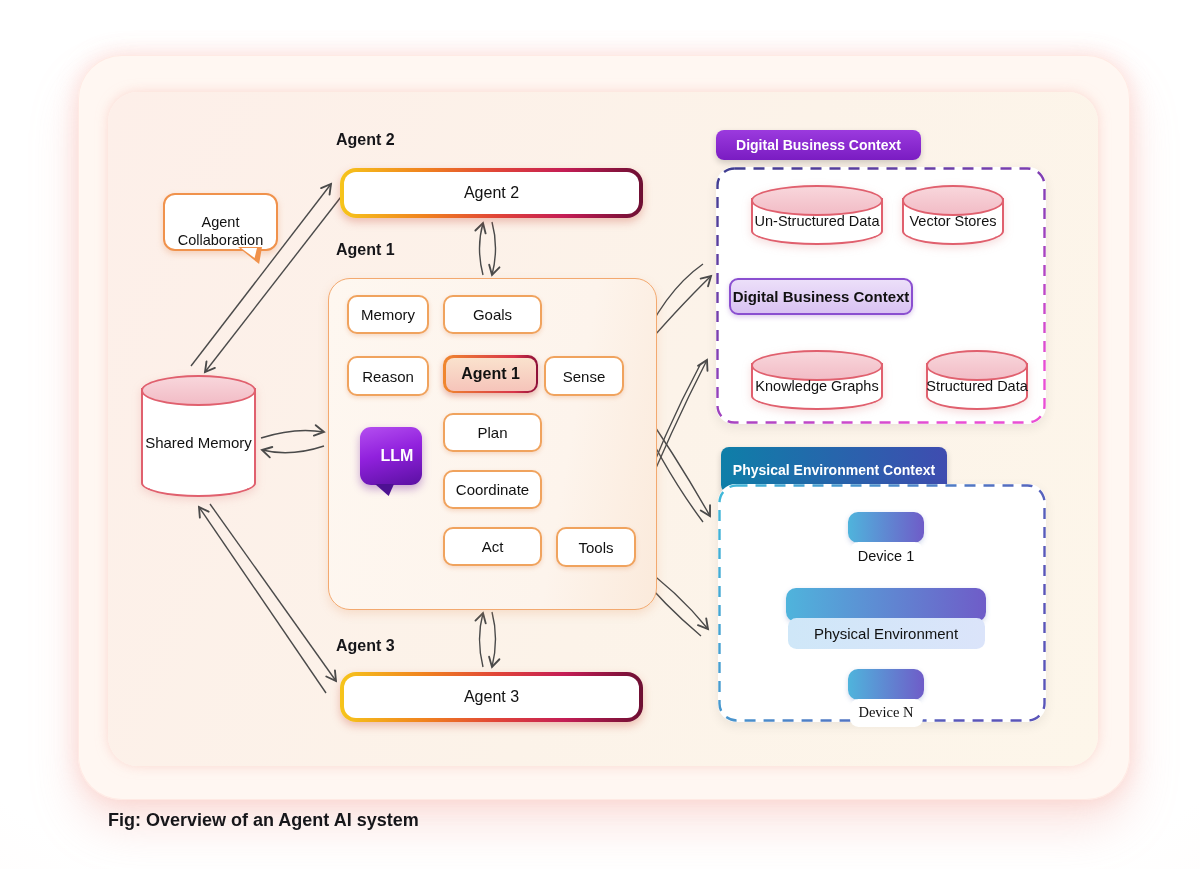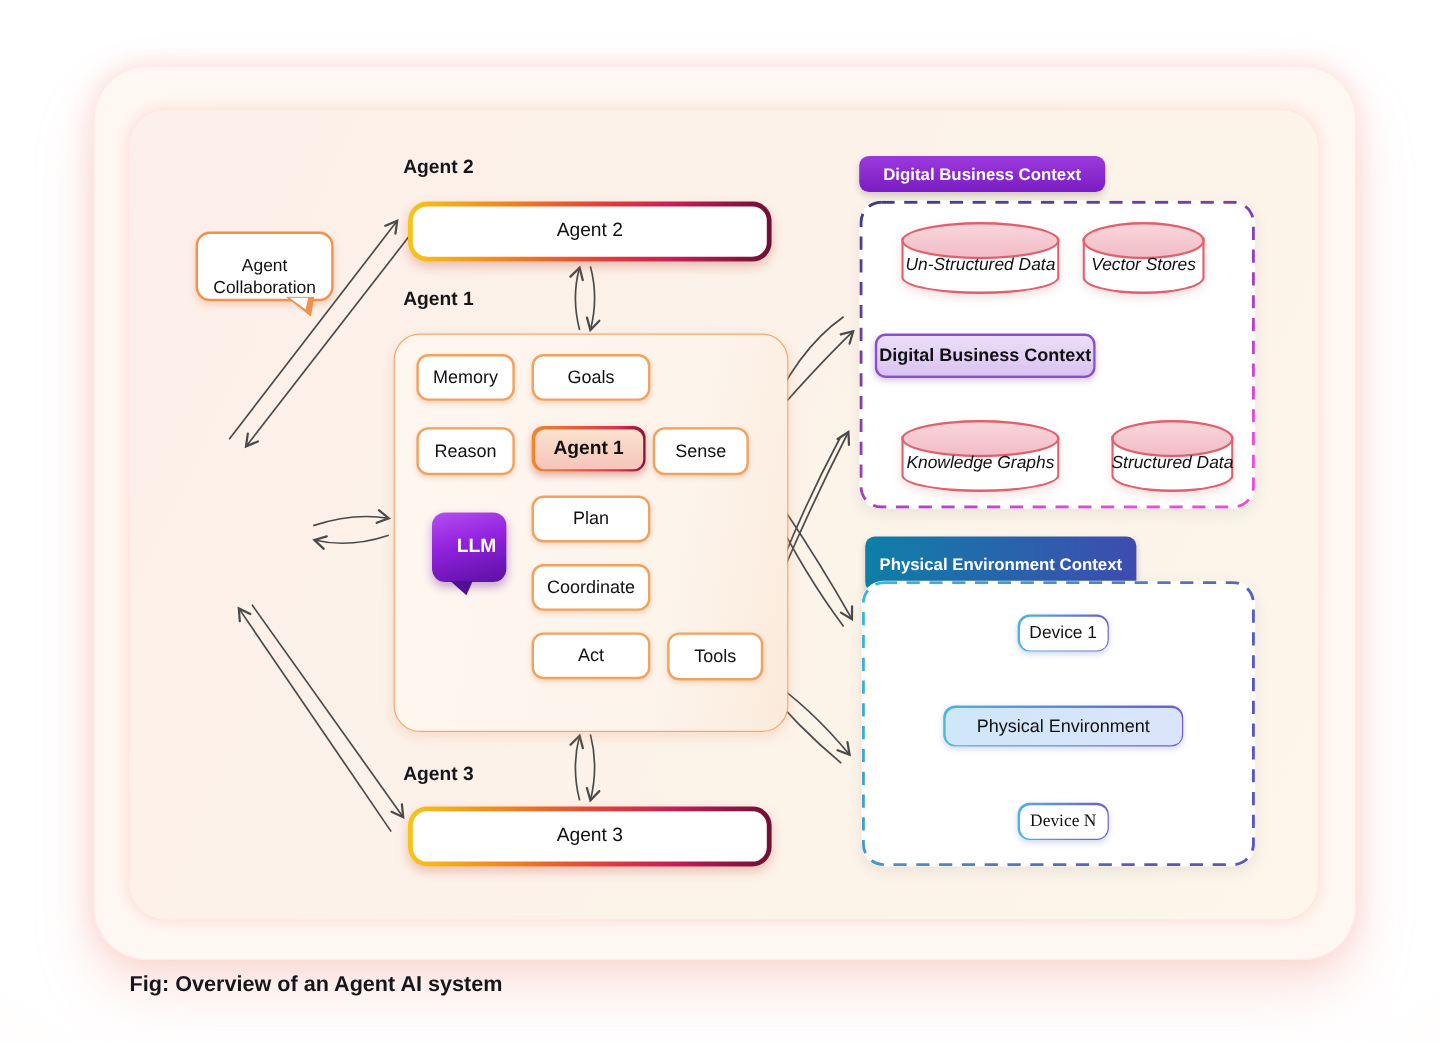--- a/index.html
+++ b/index.html
@@ -66,41 +66,41 @@
     background:#fff;clip-path:polygon(0 0,100% 0,85% 100%);}
 
   
   .cyl{display:flex;align-items:center;justify-content:center;}
   .cyl .cbody{position:absolute;left:0;right:0;top:13px;bottom:0;background:#fff;
     border:2px solid #e0606e;border-top:none;
     border-radius:0 0 50% 50% / 0 0 14px 14px;}
   .cyl .ctop{position:absolute;left:0;right:0;top:0;height:27px;border-radius:50%;
     background:linear-gradient(180deg,#f8d6db 0%,#f2bcc6 100%);border:2px solid #e0606e;}
   .cyl .clabel{position:relative;z-index:3;text-align:center;font-size:14.5px;line-height:1.18;
-    color:#111;font-weight:500;padding-top:14px;font-style:italic;}
+    color:#111;font-weight:500;padding-top:14px;}
   .cyl-shadow{filter:drop-shadow(0 3px 4px rgba(220,120,120,.25));}
 
   
   .badge{border-radius:8px;display:flex;align-items:center;justify-content:center;
     color:#fff;font-size:14px;font-weight:bold;box-shadow:0 3px 6px rgba(0,0,0,.18);}
   .badge-digital{background:linear-gradient(180deg,#9b3ade 0%,#7a1cc2 100%);}
   .badge-physical{background:linear-gradient(90deg,#0e7fa8 0%,#3f4cb0 100%);}
 
   
   .panel-fill{border-radius:18px;background:#fff;box-shadow:0 4px 12px rgba(0,0,0,.07);}
 
   
   .hub-digital{border:2px solid #8a4fd0;border-radius:9px;
     background:linear-gradient(180deg,#ecdff9 0%,#d9c2f2 100%);
     display:flex;align-items:center;justify-content:center;font-size:15px;font-weight:600;color:#111;
     box-shadow:0 2px 5px rgba(140,80,190,.3);}
   .blue-wrap{border-radius:10px;padding:1.5px;background:linear-gradient(90deg,#4fb4dc 0%,#6f5cc8 100%);
     box-shadow:0 2px 5px rgba(90,120,190,.3);}
   .blue-wrap .inner{width:100%;height:100%;border-radius:8.5px;background:#fff;
-    display:flex;align-items:center;justify-content:center;font-size:14.5px;font-weight:500;color:#111;}
+    display:flex;align-items:center;justify-content:center;font-size:14.5px;font-weight:500;color:#111;margin-top:28px;}
   .blue-wrap .inner-tint{background:linear-gradient(90deg,#cfe7f8 0%,#dbe4fa 100%);font-size:15px;}
 
   .caption{font-size:18px;font-weight:bold;color:#16161a;}
 </style>
 </head>
 <body>
 
 <div id="stage">
 
   <div class="abs card-outer"></div>
@@ -184,20 +184,25 @@
     <path d="M882,664 Q875,645 882,627" marker-end="url(#ah)"></path>
     <path d="M891,627 Q898,645 891,664" marker-end="url(#ah)"></path>
   </svg>
 
   <div class="abs z2 bubble" style="left:163px;top:193px;width:111px;height:54px;align-items:flex-end;">
     <span>Agent Collaboration</span>
     <div class="tail-o"></div>
     <div class="tail-i"></div>
   </div>
 
+  <div class="abs z2 cyl cyl-shadow" style="left:141px;top:375px;width:115px;height:122px;">
+    <div class="cbody"></div>
+    <div class="ctop"></div>
+    <div class="clabel" style="font-size:15px;font-weight:400;">Shared Memory</div>
+  </div>
 
   <div class="abs z2 sec-label" style="left:336px;top:131px;">Agent 2</div>
   <div class="abs z2 grad-wrap" style="left:340px;top:168px;width:303px;height:50px;box-sizing:border-box;">
     <div class="inner">Agent 2</div>
   </div>
 
   <div class="abs z2 sec-label" style="left:336px;top:241px;">Agent 1</div>
   <div class="abs z2 agent1-box" style="left:328px;top:278px;width:327px;height:330px;"></div>
 
   <div class="abs node" style="left:347px;top:295px;width:78px;height:35px;z-index:3;">

